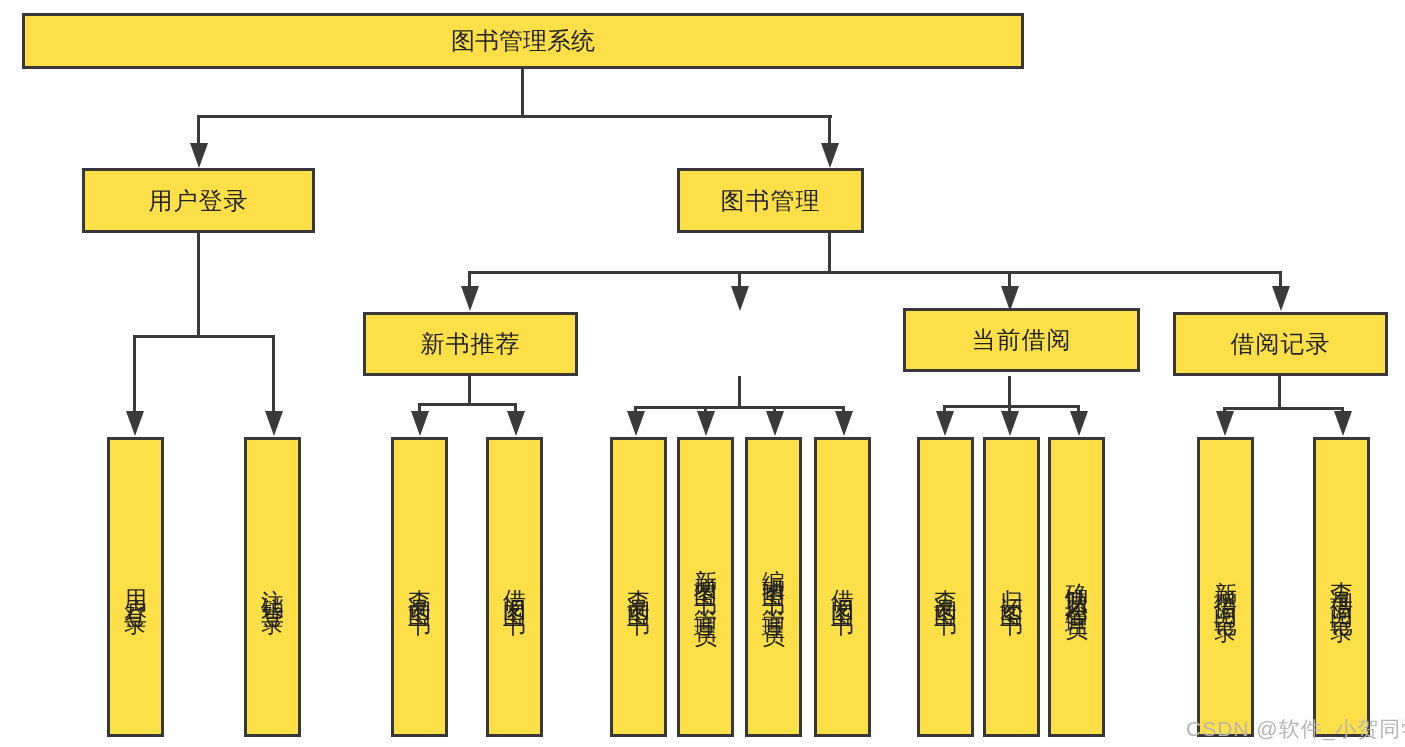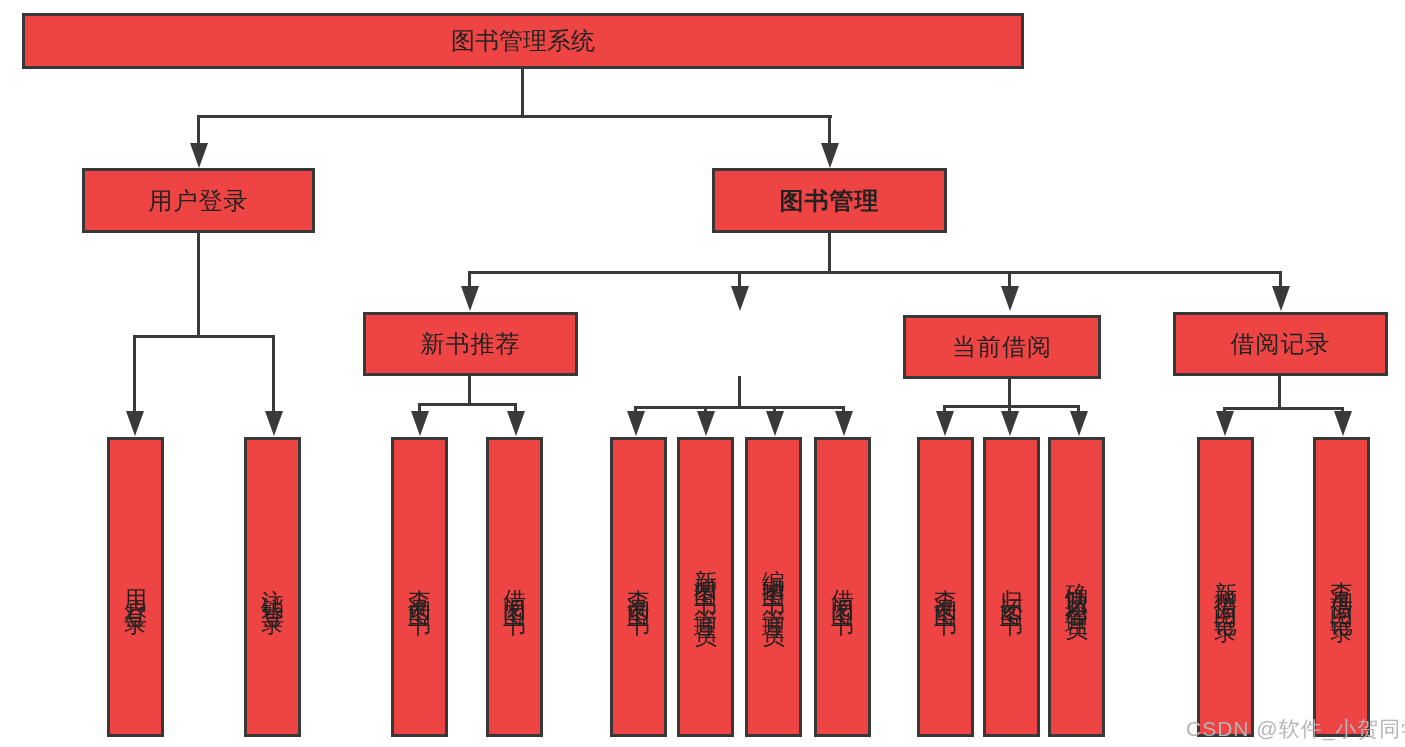--- a/index.html
+++ b/index.html
@@ -8,21 +8,21 @@
     width: 1405px;
     height: 747px;
     background: #ffffff;
     font-family: "Liberation Sans", "DejaVu Sans", sans-serif;
     overflow: hidden;
   }
   .node {
     position: absolute;
     box-sizing: border-box;
     border: 3px solid #383838;
-    background: #ef4444;
+    background: #fde047;
     display: flex;
     align-items: center;
     justify-content: center;
     color: #222222;
   }
   .node.h-label { font-size: 24px; letter-spacing: 1px; }
   .node.root-box { font-size: 24px; }
   .node.leaf {
     width: 57px;
     height: 300px;
@@ -72,39 +72,39 @@
   <div class="vline" style="left:521px; top:68px; height:49px;"></div>
   <div class="hline" style="left:197px; top:115px; width:635px;"></div>
   <div class="vline" style="left:197px; top:115px; height:32px;"></div>
   <div class="arrow" style="left:190px; top:143px;"></div>
   <div class="vline" style="left:828px; top:115px; height:32px;"></div>
   <div class="arrow" style="left:821px; top:143px;"></div>
 
   <div class="node h-label" style="left:82px; top:168px; width:233px; height:65px;">
     <span>用户登录</span>
   </div>
-  <div class="node h-label" style="left:712px; top:168px; width:235px; height:65px;font-weight:bold;">
+  <div class="node h-label" style="left:677px; top:168px; width:187px; height:65px;">
     <span>图书管理</span>
   </div>
 
   <div class="vline" style="left:828px; top:233px; height:41px;"></div>
   <div class="hline" style="left:468px; top:271px; width:814px;"></div>
   <div class="vline" style="left:468px; top:271px; height:16px;"></div>
   <div class="arrow" style="left:461px; top:286px;"></div>
   <div class="vline" style="left:738px; top:271px; height:16px;"></div>
   <div class="arrow" style="left:731px; top:286px;"></div>
   <div class="vline" style="left:1008px; top:271px; height:16px;"></div>
   <div class="arrow" style="left:1001px; top:286px;"></div>
   <div class="vline" style="left:1279px; top:271px; height:16px;"></div>
   <div class="arrow" style="left:1272px; top:286px;"></div>
 
   <div class="node h-label" style="left:363px; top:312px; width:215px; height:64px;">
     <span>新书推荐</span>
   </div>
-  <div class="node h-label" style="left:903px; top:315px; width:198px; height:64px;">
+  <div class="node h-label" style="left:903px; top:308px; width:237px; height:64px;">
     <span>当前借阅</span>
   </div>
   <div class="node h-label" style="left:1173px; top:312px; width:215px; height:64px;">
     <span>借阅记录</span>
   </div>
 
   <div class="vline" style="left:197px; top:233px; height:105px;"></div>
   <div class="hline" style="left:133px; top:335px; width:142px;"></div>
   <div class="vline" style="left:133px; top:335px; height:78px;"></div>
   <div class="arrow" style="left:126px; top:411px;"></div>

